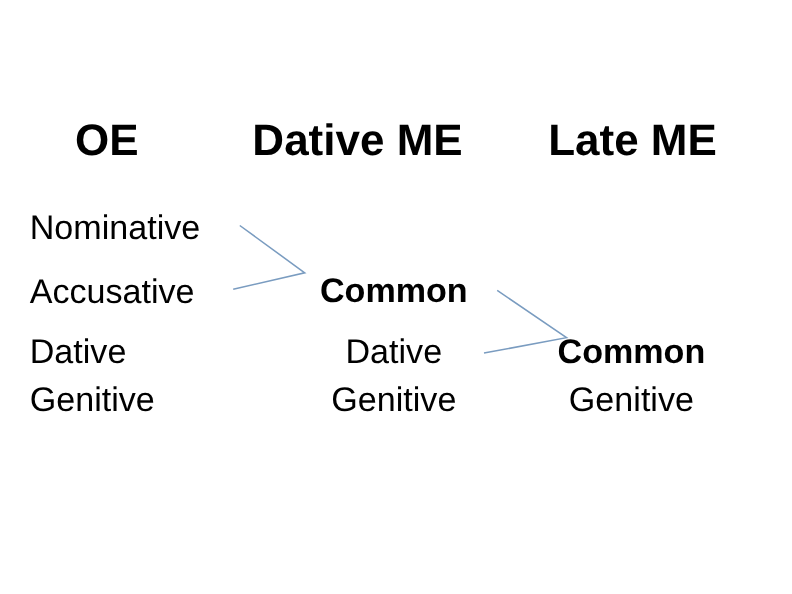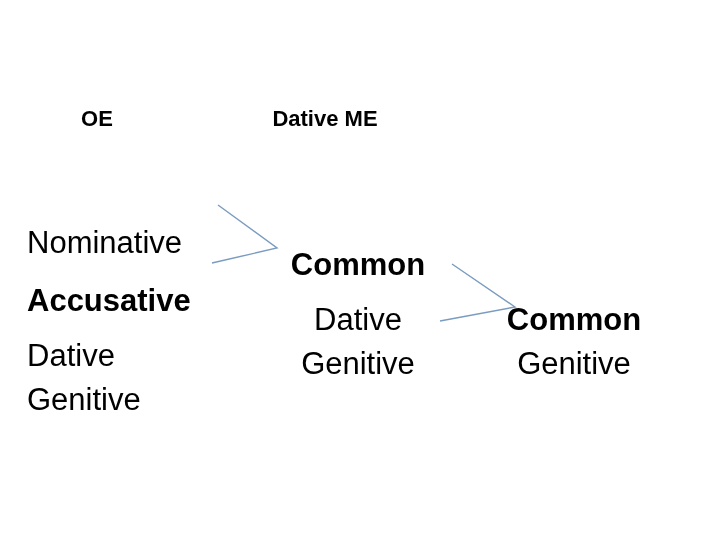--- a/index.html
+++ b/index.html
@@ -13,67 +13,68 @@
     height: 540px;
     background: #ffffff;
     overflow: hidden;
     font-family: "Liberation Sans", sans-serif;
     color: #000000;
   }
 
   .header {
     position: absolute;
     font-weight: bold;
-    font-size: 22px;
+    font-size: 40px;
     line-height: 1;
     white-space: nowrap;
     text-align: center;
     transform: translateX(-50%);
   }
   #hdr-oe      { left: 97px;  top: 108px; }
   #hdr-earlyme { left: 325px; top: 108px; }
   #hdr-lateme  { left: 575px; top: 108px; }
 
   .cell {
     position: absolute;
     font-size: 31px;
     line-height: 1;
     white-space: nowrap;
     font-weight: normal;
   }
   .cell.bold { font-weight: bold; }
 
   
-  .col1 { left: 27px; margin-top: 36px; }
+  .col1 { left: 27px; }
   
   .col2 { left: 358px; transform: translateX(-50%); text-align: center; }
   
   .col3 { left: 574px; transform: translateX(-50%); text-align: center; }
 
   .row1 { top: 191px; }
-  .row2 { top: 249px; font-weight: bold; }
+  .row2 { top: 249px; }
   .row3 { top: 304px; }
   .row4 { top: 348px; }
 
   #connectors {
     position: absolute;
     left: 0;
     top: 0;
     width: 720px;
     height: 540px;
     pointer-events: none;
   }
 </style>
 </head>
 <body>
 
 <div id="canvas" style="background: rgb(255, 255, 255); color: rgb(0, 0, 0);">
 
   <div class="header" id="hdr-oe">OE</div>
   <div class="header" id="hdr-earlyme">Dative ME</div>
+  <div class="header" id="hdr-lateme">Late ME</div>
 
   <div class="cell col1 row1">Nominative</div>
   <div class="cell col1 row2">Accusative</div>
   <div class="cell col1 row3">Dative</div>
   <div class="cell col1 row4">Genitive</div>
 
   <div class="cell col2 row2 bold">Common</div>
   <div class="cell col2 row3">Dative</div>
   <div class="cell col2 row4">Genitive</div>
 

